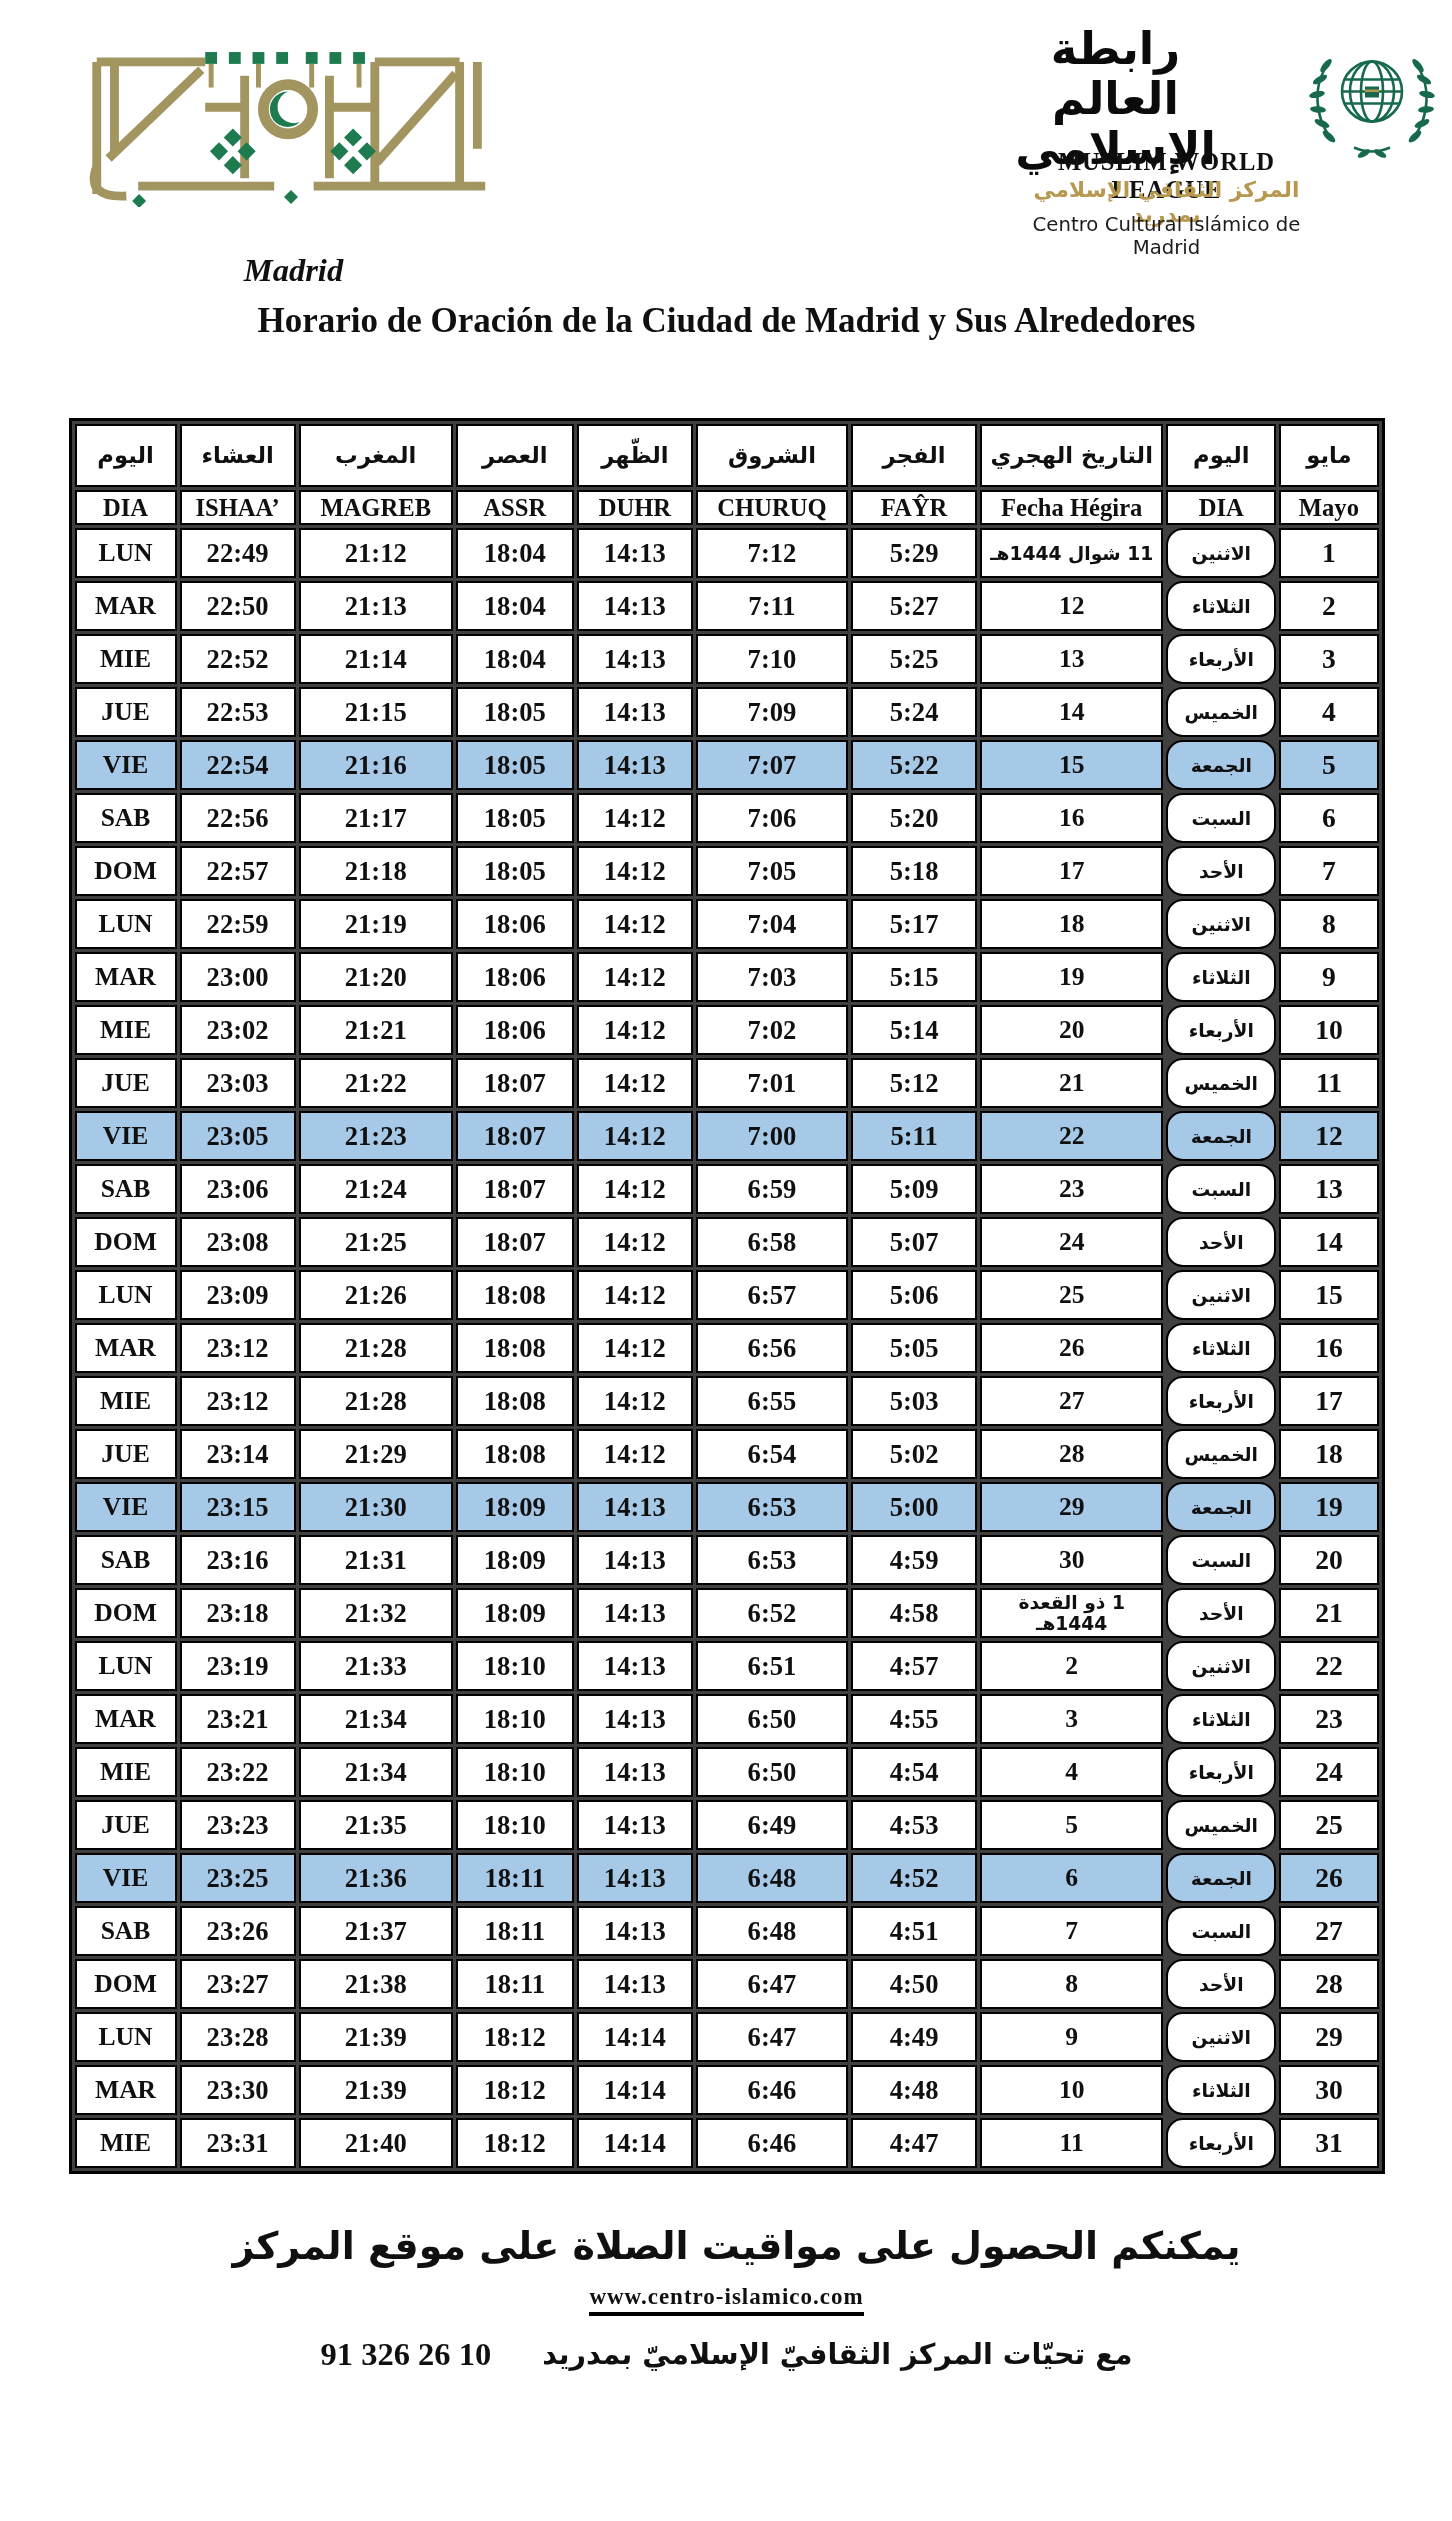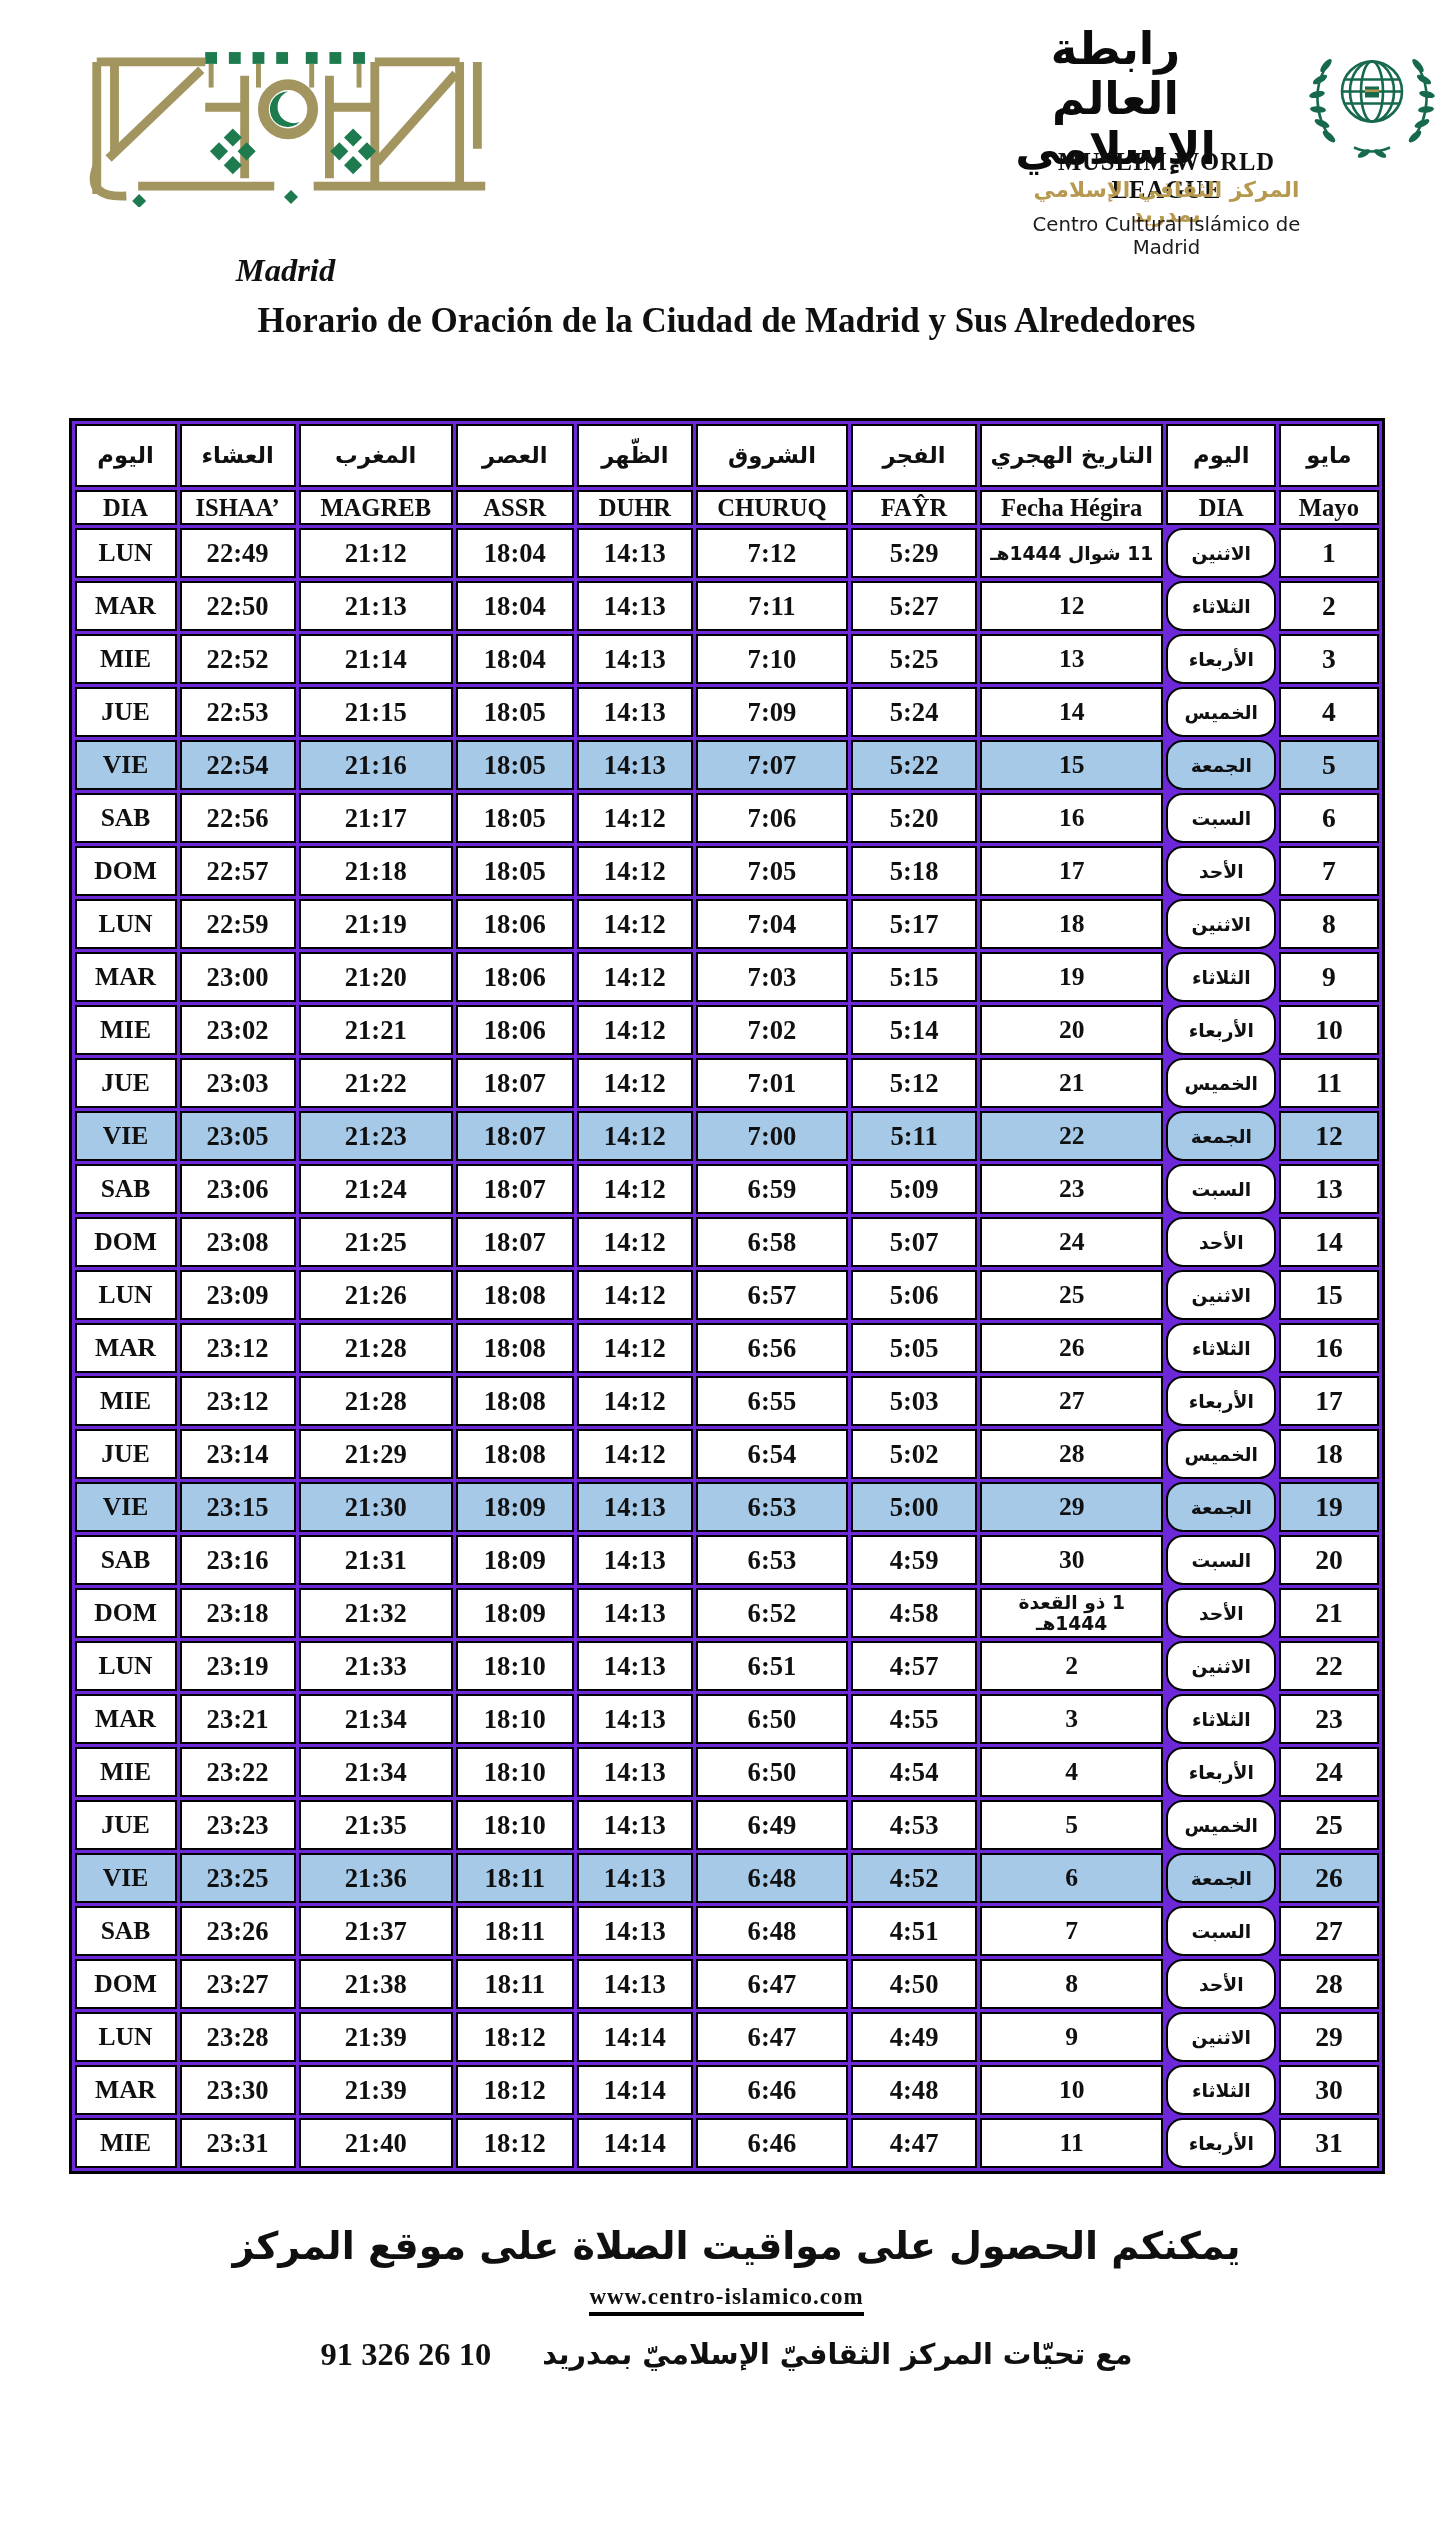--- a/index.html
+++ b/index.html
@@ -7,21 +7,21 @@
     width:1453px;height:2522px;background:#ffffff;position:relative;
     font-family:"Liberation Serif","DejaVu Serif",serif;color:#101010;
     overflow:hidden;
   }
   
   .hdr{position:relative;width:1453px;height:412px;}
   .abs{position:absolute;}
   .ccim-logo{left:79px;top:47px;width:424px;height:160px;}
   .script-name{left:54px;top:207px;width:463px;text-align:center;
     font-style:italic;font-weight:700;font-size:36px;letter-spacing:1px;}
-  .script-city{left:54px;top:252px;width:463px;text-align:center;
+  .script-city{left:62px;top:252px;width:463px;text-align:center;
     font-style:italic;font-weight:700;font-size:32.5px;}
   .callig{left:990px;top:23.6px;width:251px;height:124px;text-align:center;
     direction:rtl;font-family:"DejaVu Sans",sans-serif;font-weight:700;
     font-size:45px;line-height:1.12;color:#0b0b0b;}
   .mwl-globe{left:1302px;top:41px;width:140px;height:126px;}
   .mwl-en{left:1009px;top:148px;width:315px;text-align:center;
     font-weight:700;font-size:24.6px;letter-spacing:1px;}
   .mwl-ar{left:1009px;top:177px;width:315px;text-align:center;direction:rtl;
     font-family:"DejaVu Sans",sans-serif;font-weight:700;font-size:21.7px;color:#b6984f;}
   .mwl-es{left:1009px;top:213px;width:315px;text-align:center;
@@ -29,21 +29,21 @@
   .title-ar{left:74px;top:248px;width:1379px;text-align:center;direction:rtl;
     font-family:"DejaVu Sans",sans-serif;font-weight:700;font-size:32.5px;}
   .title-es{left:0;top:301px;width:1453px;text-align:center;
     font-weight:700;font-size:35px;}
   .title-month{left:0;top:357px;width:1453px;text-align:center;direction:rtl;
     font-weight:700;font-size:33px;
     font-family:"Liberation Serif","DejaVu Sans",serif;}
   
   .tablewrap{width:1316px;margin:5.9px auto 0;}
   table.prayer{width:100%;border-collapse:separate;border-spacing:3px;
-    border:3px solid #000;background:#6d28d9;table-layout:fixed;}
+    border:3px solid #000;background:#404040;table-layout:fixed;}
   th,td{border:2px solid #000;text-align:center;vertical-align:middle;
     padding:0;background:#fff;overflow:hidden;}
   .head-ar th{height:59px;font-family:"DejaVu Sans",sans-serif;
     font-weight:700;font-size:22.7px;direction:rtl;}
   .head-es th{height:31.5px;font-weight:700;font-size:24.6px;
     font-family:"Liberation Serif",serif;}
   tbody td{height:46px;}
   .c-day_es{font-weight:700;font-size:25.6px;}
   .c-ishaa,.c-magreb,.c-assr,.c-duhr,.c-churuq,.c-fayr{font-weight:700;font-size:26.6px;}
   .c-hijri{font-weight:700;font-size:25.6px;}

